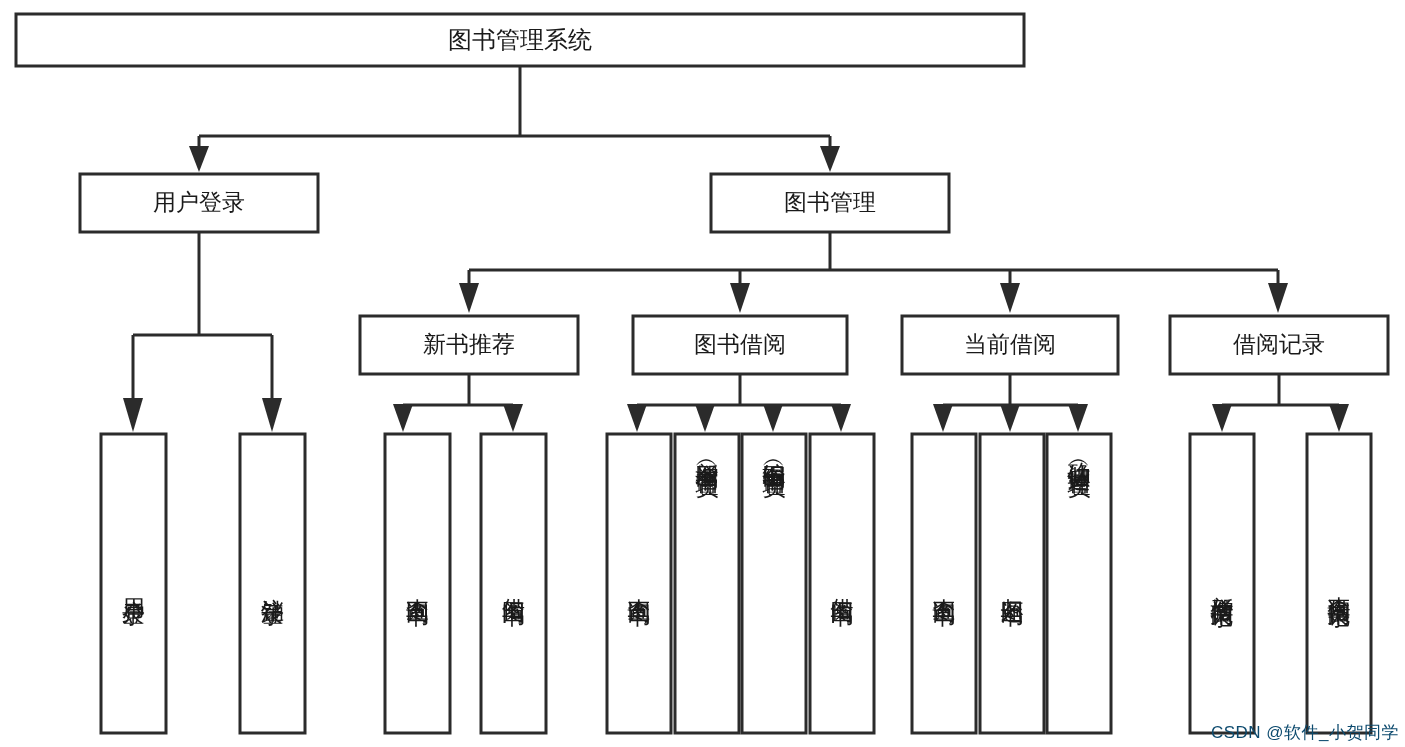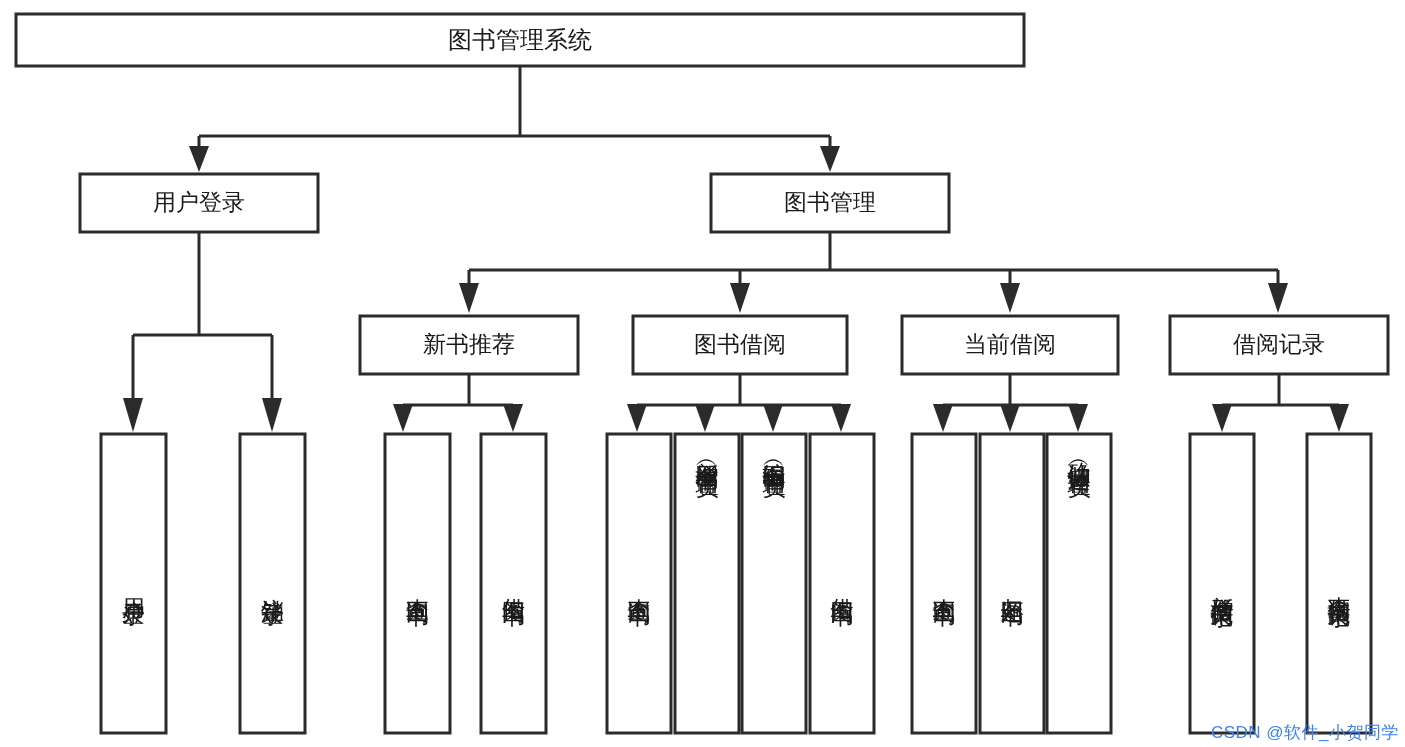--- a/index.html
+++ b/index.html
@@ -74,21 +74,21 @@
     letter-spacing: 2px;
     white-space: nowrap;
     text-align: center;
   }
   .watermark {
     position: absolute;
     right: 6px;
     bottom: 3px;
     font-family: "Liberation Sans", "DejaVu Sans", sans-serif;
     font-size: 17px;
-    color: #3b82f6;
+    color: #0c4a6e;
     letter-spacing: 0.5px;
     white-space: nowrap;
   }
 </style>
 </head>
 <body>
 
 <div id="diagram-root">
 
   <svg class="flow" viewBox="0 0 1405 747" xmlns="http://www.w3.org/2000/svg">

